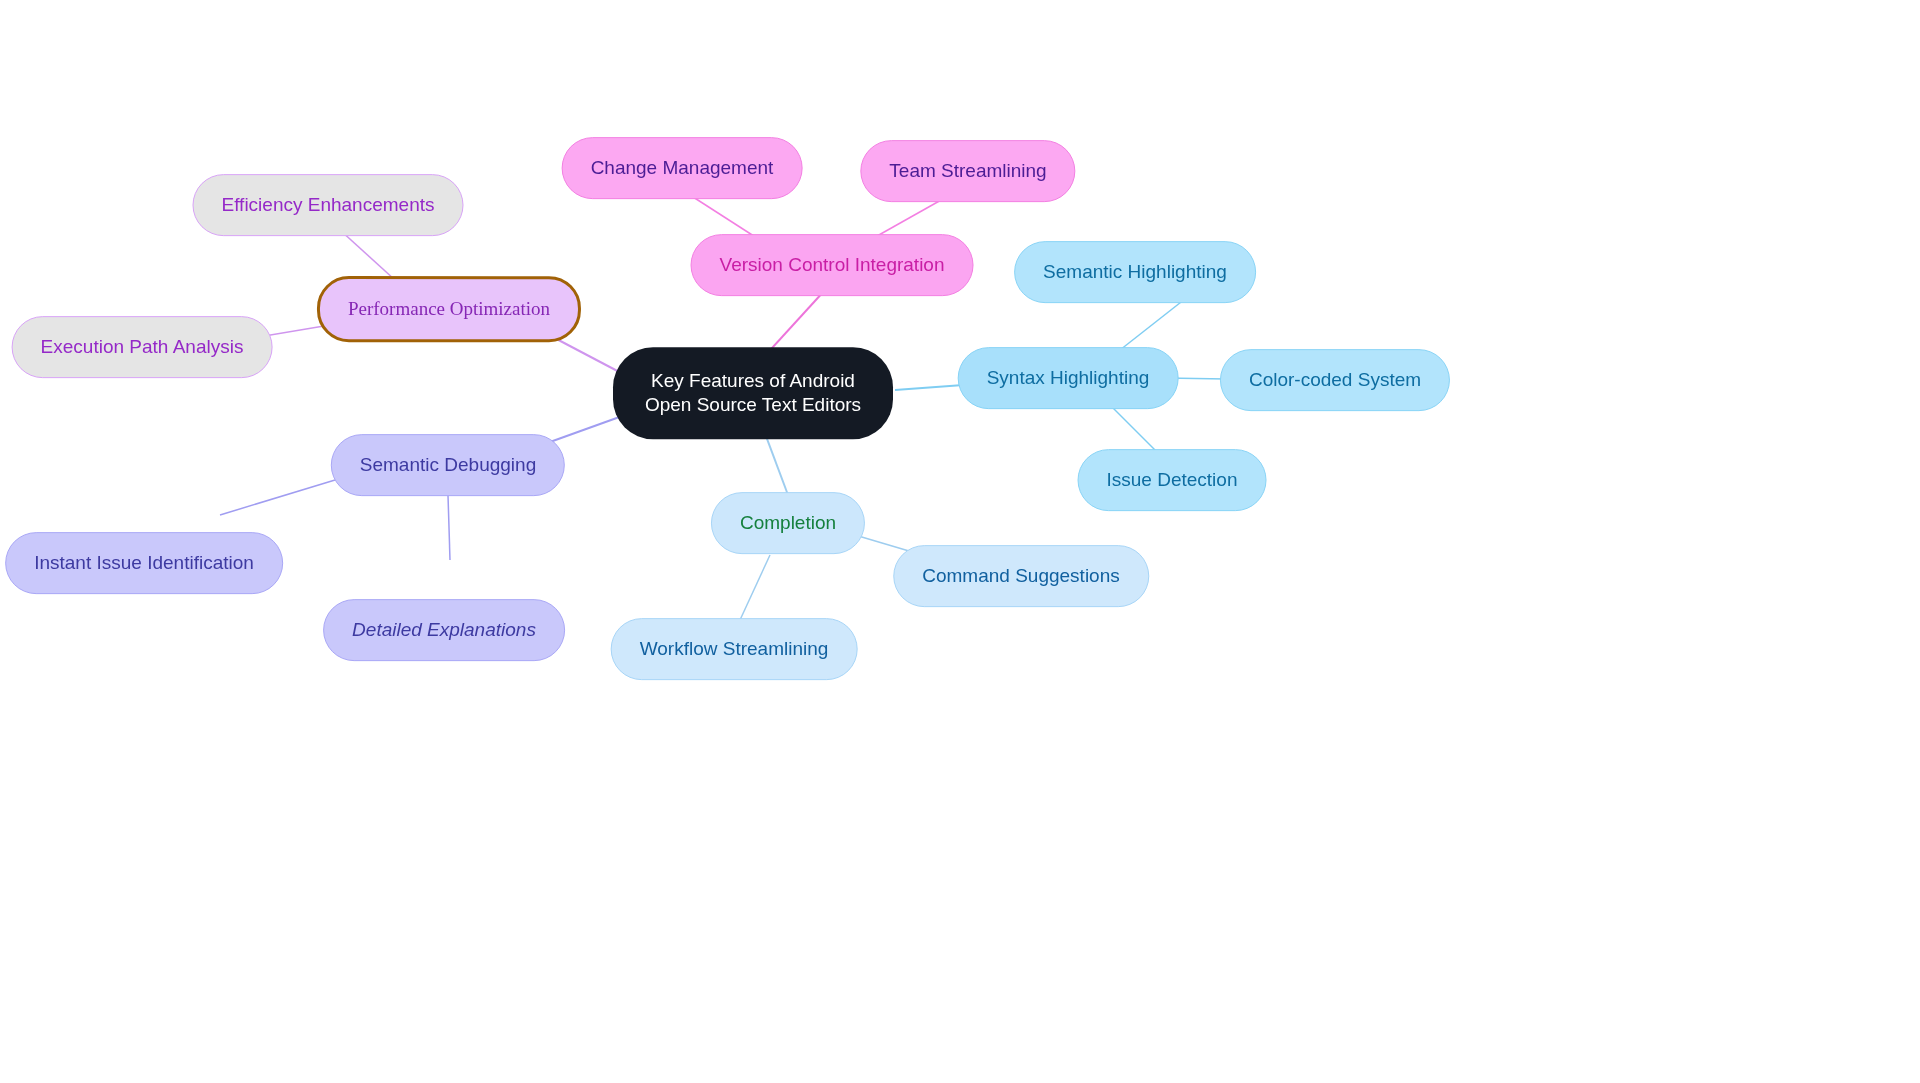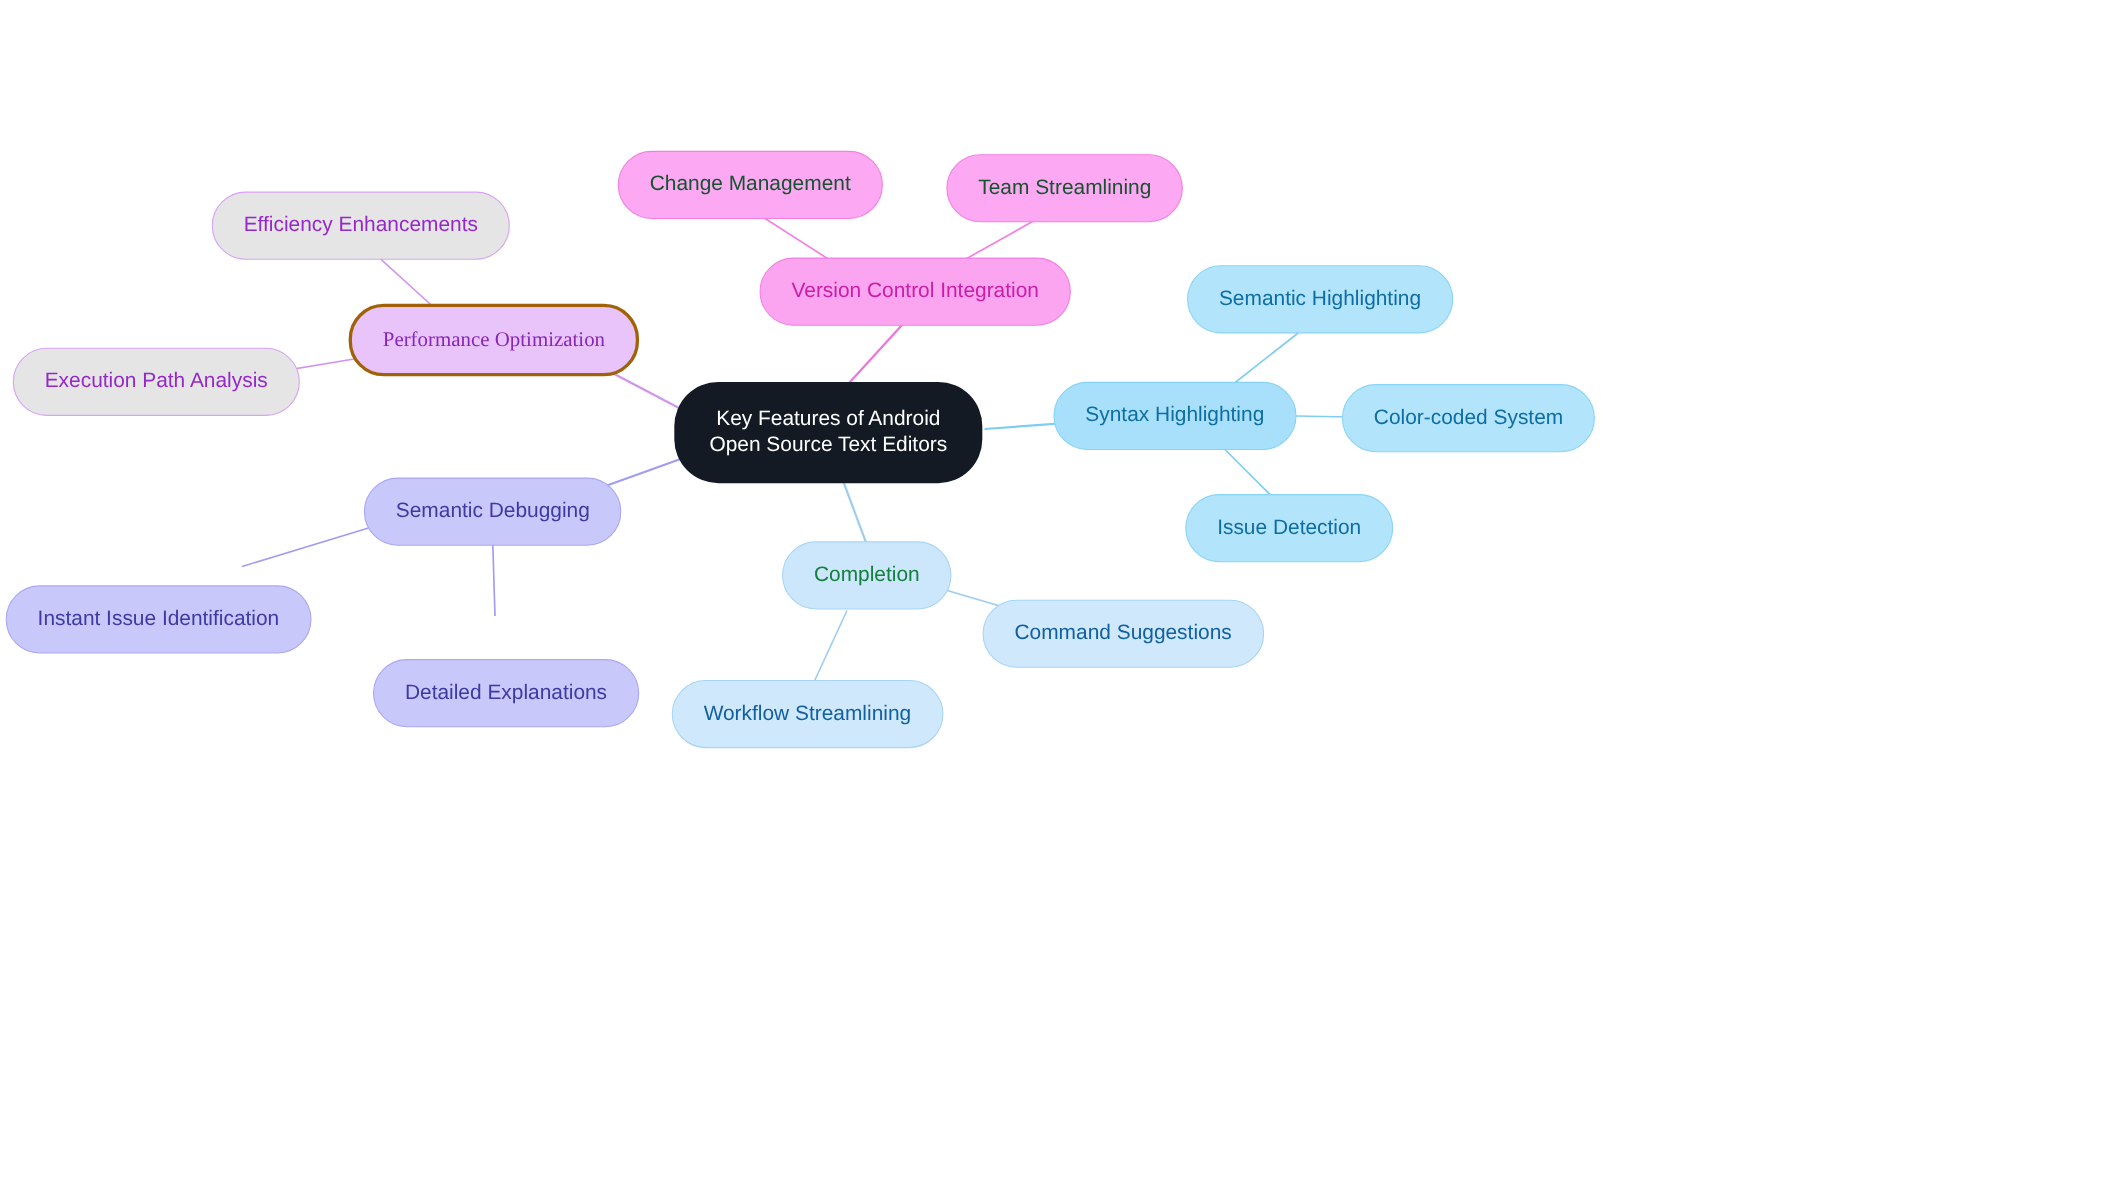--- a/index.html
+++ b/index.html
@@ -43,21 +43,21 @@
     max-width: 280px;
     white-space: normal;
   }
   .pink-main {
     background: #fba5f1;
     color: #c91ea5;
     border: 1px solid #f37fe2;
   }
   .pink-sub {
     background: #fca8f2;
-    color: #14532d;
+    color: #4c1d95;
     border: 1px solid #f37fe2;
   }
   .lightblue-main {
     background: #a8e0fb;
     color: #0e6da1;
     border: 1px solid #86d3f6;
   }
   .lightblue-sub {
     background: #b2e4fc;
     color: #0e6da1;
@@ -135,21 +135,21 @@
 <div class="node pink-sub" style="left:682px; top:168px;">
   <span>Change Management</span>
 </div>
 <div class="node pink-sub" style="left:968px; top:171px;">
   <span>Team Streamlining</span>
 </div>
 
 <div class="node lightblue-main" style="left:1068px; top:378px;">
   <span>Syntax Highlighting</span>
 </div>
-<div class="node lightblue-sub" style="left:1200px; top:272px;">
+<div class="node lightblue-sub" style="left:1135px; top:272px;">
   <span>Semantic Highlighting</span>
 </div>
 <div class="node lightblue-sub" style="left:1335px; top:380px;">
   <span>Color-coded System</span>
 </div>
 <div class="node lightblue-sub" style="left:1172px; top:480px;">
   <span>Issue Detection</span>
 </div>
 
 <div class="node blue-main" style="left:788px; top:523px;">
@@ -161,21 +161,21 @@
 <div class="node blue-sub" style="left:734px; top:649px;">
   <span>Workflow Streamlining</span>
 </div>
 
 <div class="node indigo-main" style="left:448px; top:465px;">
   <span>Semantic Debugging</span>
 </div>
 <div class="node indigo-sub" style="left:144px; top:523px;">
   <span>Instant Issue Identification</span>
 </div>
-<div class="node indigo-sub" style="left:460px; top:590px;">
+<div class="node indigo-sub" style="left:444px; top:590px;font-style:italic;">
   <span>Detailed Explanations</span>
 </div>
 
 <div class="node purple-main" style="left:449px; top:309px;">
   <span>Performance Optimization</span>
 </div>
 <div class="node purple-sub" style="left:328px; top:205px;">
   <span>Efficiency Enhancements</span>
 </div>
 <div class="node purple-sub" style="left:142px; top:347px;">

